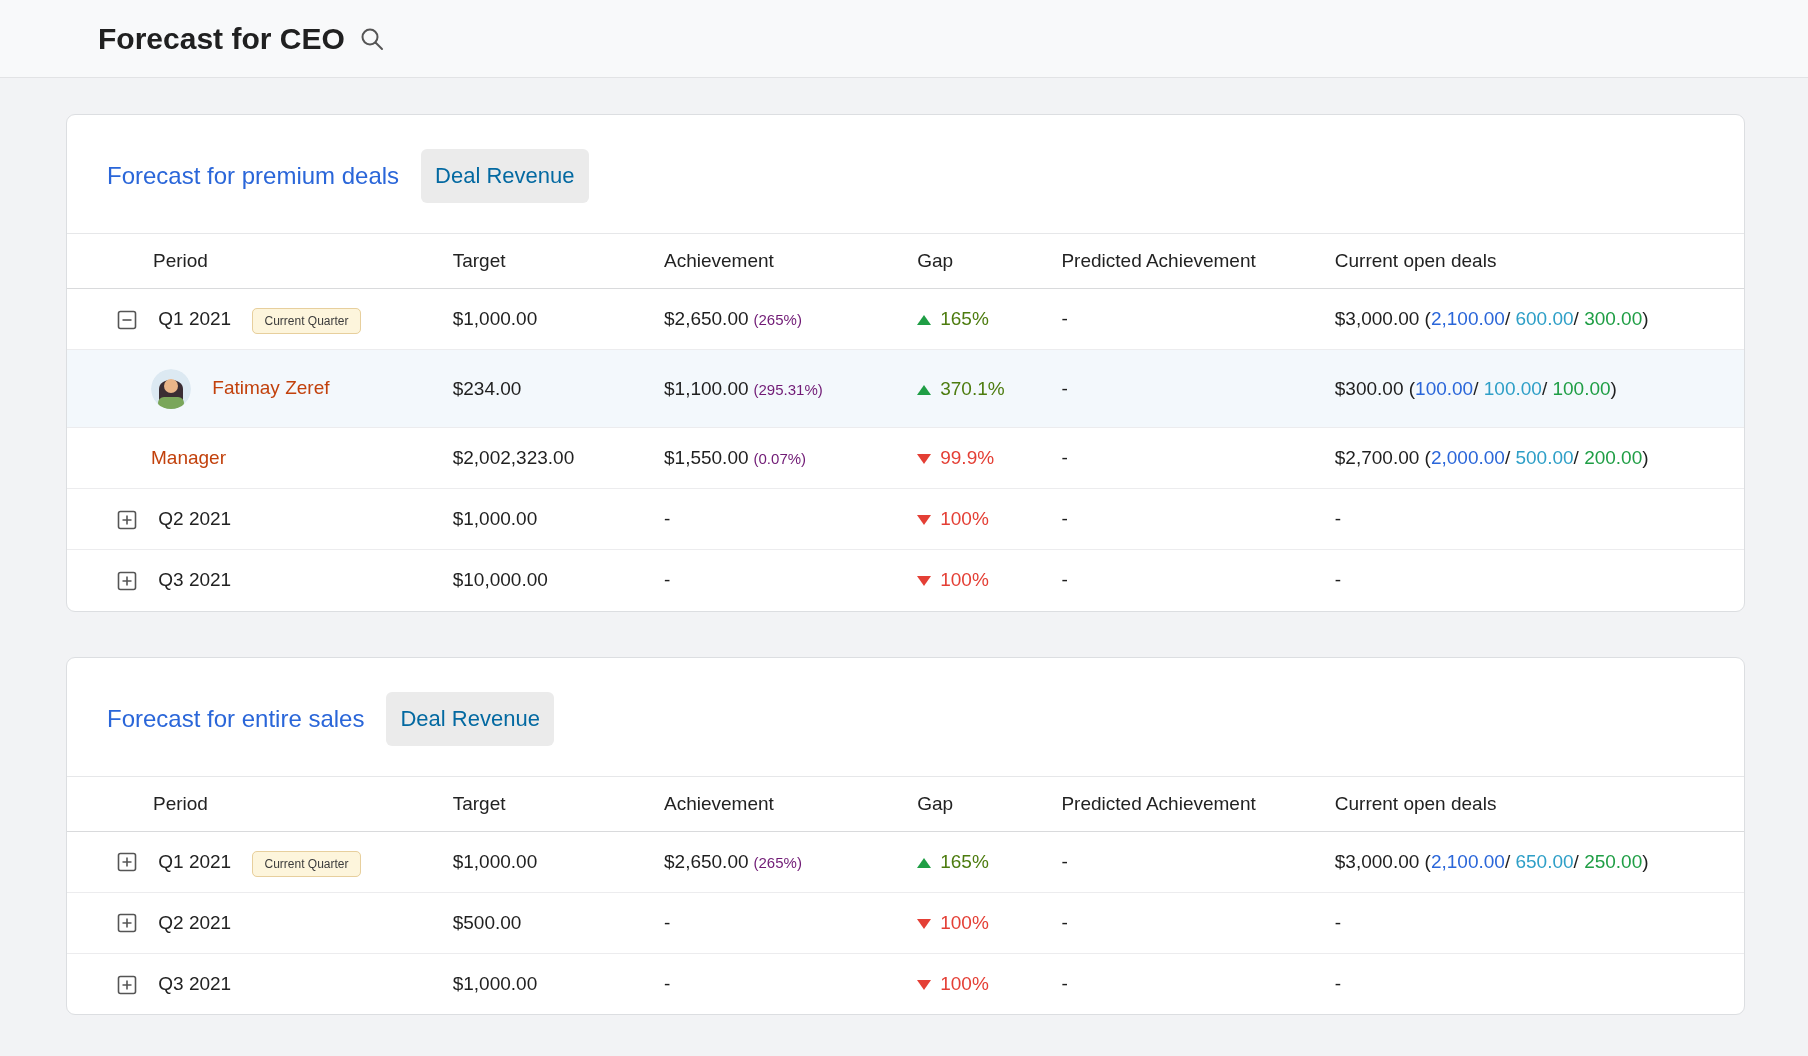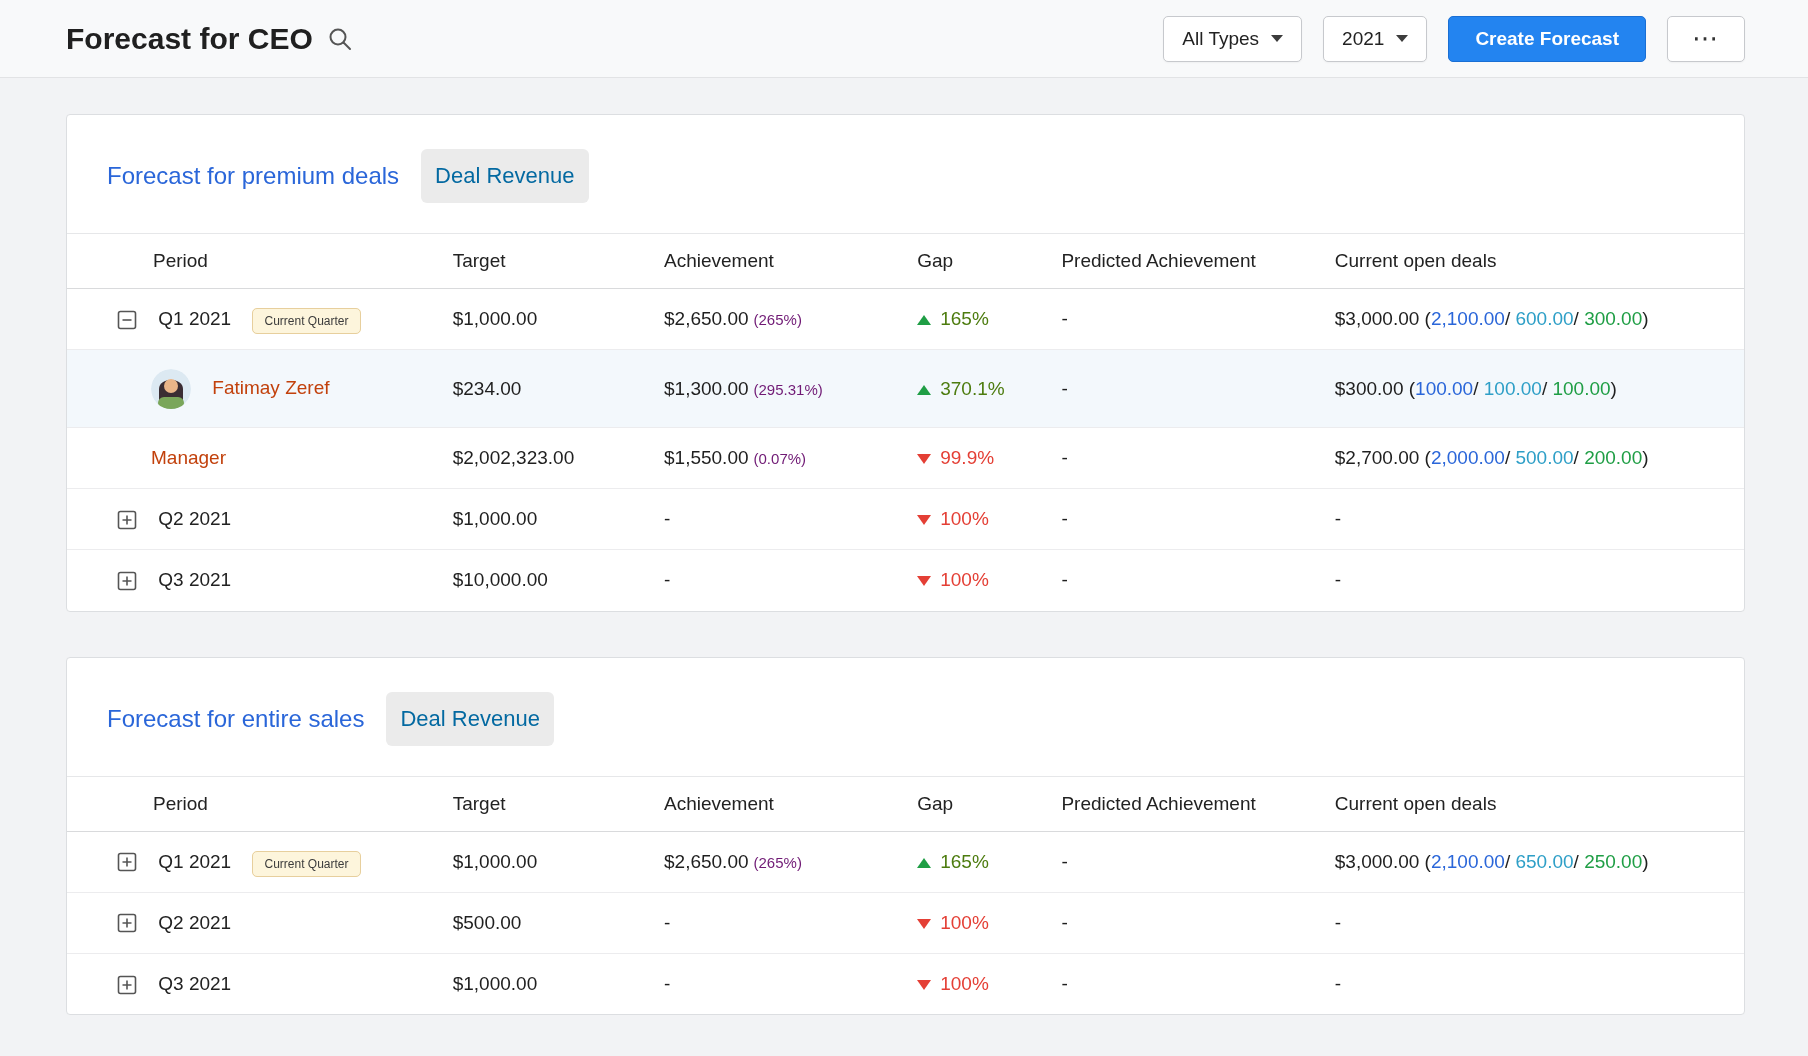--- a/index.html
+++ b/index.html
@@ -8,42 +8,42 @@
     width:1808px; height:1056px; overflow:hidden;
     background:#f2f3f5;
     font-family:"Liberation Sans", sans-serif;
     color:#1f1f1f;
   }
   
   .topbar {
     height:78px; background:#f8f9fa; border-bottom:1px solid #e2e3e5;
     display:flex; align-items:center; padding:0 63px 0 66px;
   }
-  .page-title { font-size:30px; font-weight:700; color:#202020; }
+  .page-title { font-size:30px; font-weight:700; color:#202020;margin-left:32px; }
   .search-ico { margin-left:14px; display:inline-flex; align-items:center; cursor:pointer; }
   .topbar-right { margin-left:auto; display:flex; align-items:center; gap:21px; }
   .btn {
     height:46px; border-radius:5px; display:inline-flex; align-items:center; justify-content:center;
     font-size:19px; cursor:pointer; user-select:none;
   }
   .btn-dropdown {
     background:#ffffff; border:1px solid #c7c9cd; color:#222; padding:0 18px; gap:12px;
     box-shadow:0 1px 2px rgba(0,0,0,0.04);
   }
   .chev { width:0; height:0; border-left:6px solid transparent; border-right:6px solid transparent; border-top:7px solid #3c3c3c; }
   .btn-primary {
     background:#2384f0; border:1px solid #1a6fd4; color:#fff; font-weight:700; padding:0 26px;
   }
   .btn-more {
     background:#ffffff; border:1px solid #c7c9cd; color:#333; padding:0 24px; font-size:26px; letter-spacing:2px;
     box-shadow:0 1px 2px rgba(0,0,0,0.04);
   }
   
   .card {
-    background:#fff; border:1px solid #dcdee1; border-radius:4px;
+    background:#fff; border:1px solid #dcdee1; border-radius:9px;
     margin:0 63px 0 66px; overflow:hidden;
   }
   .card-1 { margin-top:36px; }
   .card-2 { margin-top:45px; }
   .card-header {
     display:flex; align-items:center; padding:34px 42px 30px 40px;
   }
   .card-title { font-size:24px; color:#2a66d9; cursor:pointer; }
   .pill {
     margin-left:22px; background:#ebebeb; color:#0369a1; border-radius:6px;
@@ -90,32 +90,20 @@
 <body>
 
 <div class="topbar">
   <span class="page-title">Forecast for CEO</span>
   <span class="search-ico">
     <svg width="26" height="26" viewBox="0 0 26 26">
         <circle cx="11" cy="11" r="7.5" fill="none" stroke="#555" stroke-width="2"></circle>
         <line x1="16.5" y1="16.5" x2="23" y2="23" stroke="#555" stroke-width="2" stroke-linecap="round"></line>
       </svg>
   </span>
-  <div class="topbar-right">
-    <div class="btn btn-dropdown">
-      <span>All Types</span>
-      <span class="chev"></span>
-    </div>
-    <div class="btn btn-dropdown">
-      <span>2021</span>
-      <span class="chev"></span>
-    </div>
-    <div class="btn btn-primary">Create Forecast</div>
-    <div class="btn btn-more">⋯</div>
-  </div>
 </div>
 
 <div class="card card-1">
   <div class="card-header">
     <span class="card-title">Forecast for premium deals</span>
     <span class="pill">Deal Revenue</span>
   </div>
   <table class="fc">
     <colgroup>
       <col style="width:23%">
@@ -161,21 +149,21 @@
             <svg width="40" height="40" viewBox="0 0 40 40">
                 <circle cx="20" cy="20" r="20" fill="#dce9f2"></circle>
                 <path d="M8 20 C8 8, 32 8, 32 20 L32 34 L8 34 Z" fill="#3a2d33"></path>
                 <circle cx="20" cy="17" r="7" fill="#eab588"></circle>
                 <rect x="7" y="28" width="26" height="12" rx="6" fill="#7aa65a"></rect>
               </svg>
           </span>
           <span class="link">Fatimay Zeref</span>
         </td>
         <td class="nowrap">$234.00</td>
-        <td class="nowrap"><span>$1,300.00</span><span class="pct">(295.31%)</span></td>
+        <td class="nowrap"><span>$1,100.00</span><span class="pct">(295.31%)</span></td>
         <td class="nowrap gap-up"><span class="tri tri-up"></span><span>370.1%</span></td>
         <td>-</td>
         <td class="nowrap"><span>$300.00 (</span><span class="open-a">100.00</span><span>/ </span><span class="open-b">100.00</span><span>/ </span><span class="open-c">100.00</span><span>)</span></td>
       </tr>
 
       <tr>
         <td class="sub-cell">
           <span class="link">Manager</span>
         </td>
         <td class="nowrap">$2,002,323.00</td>

